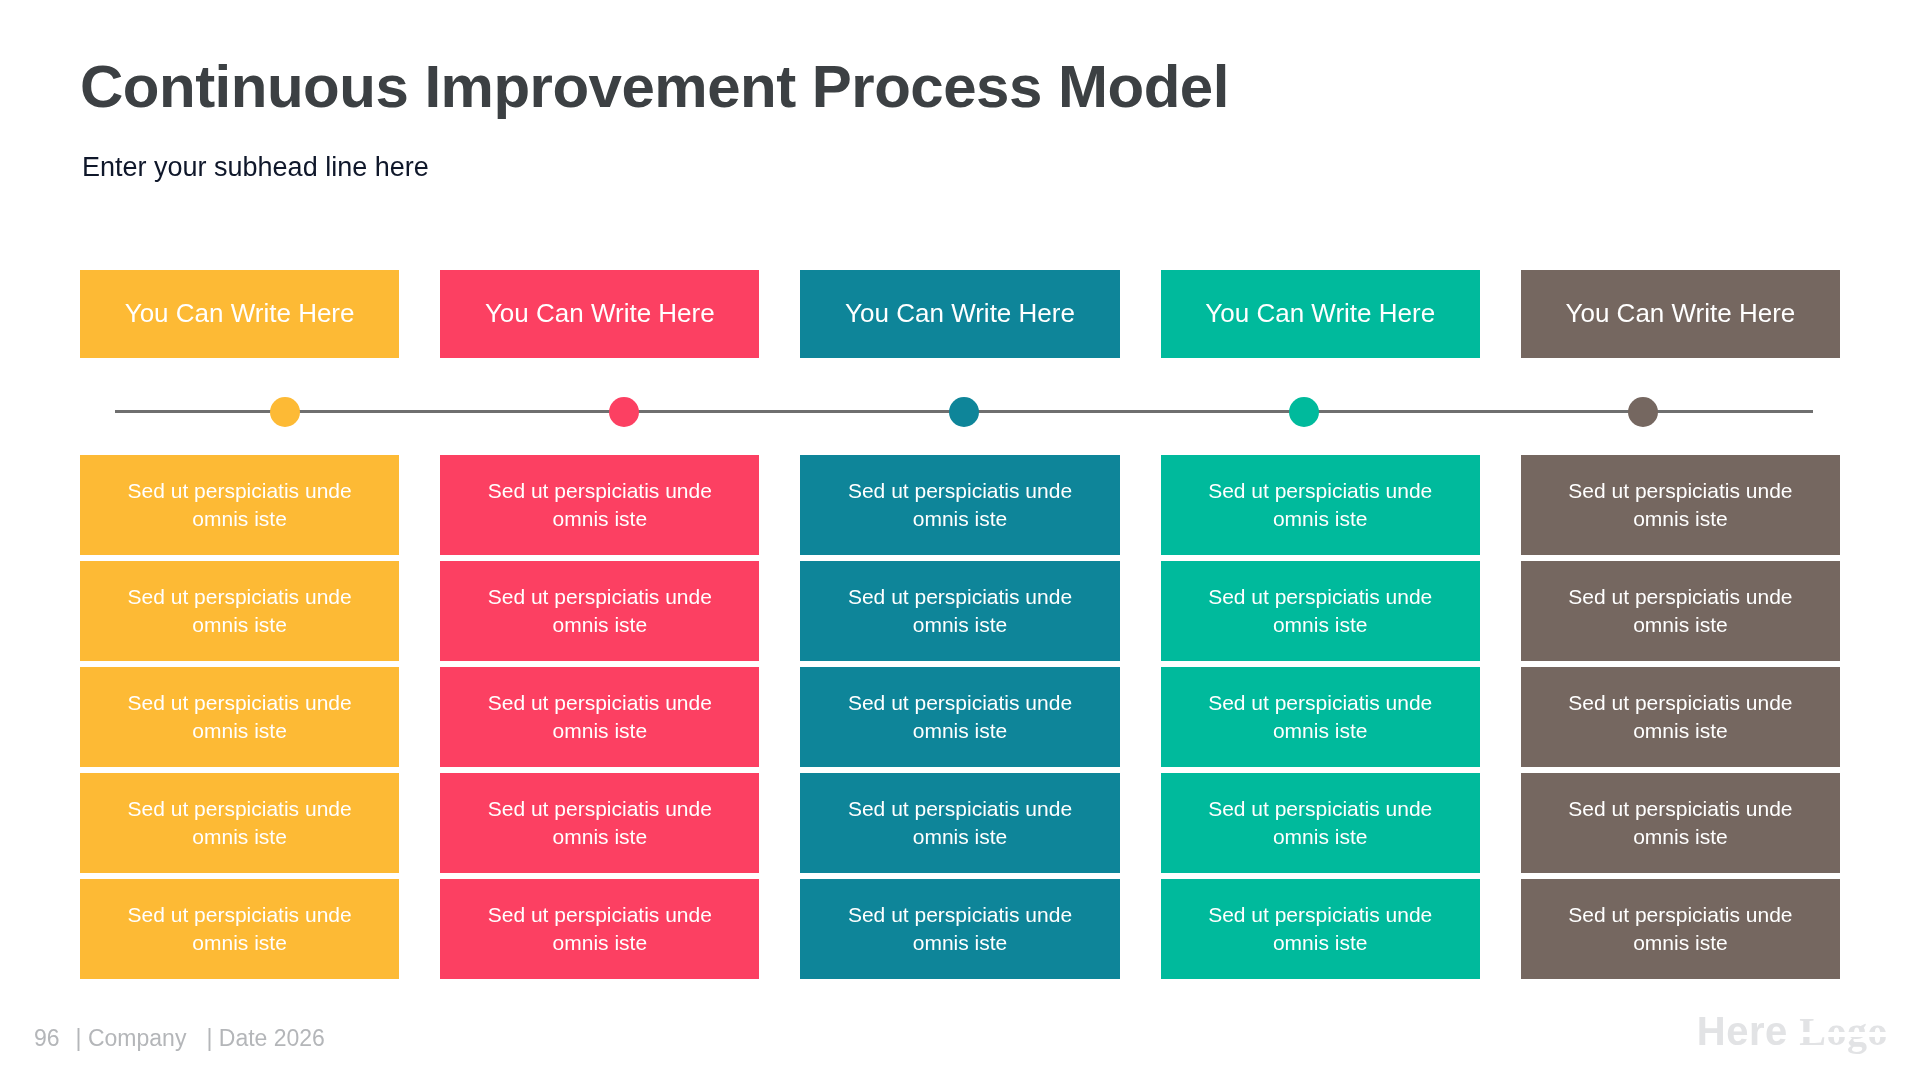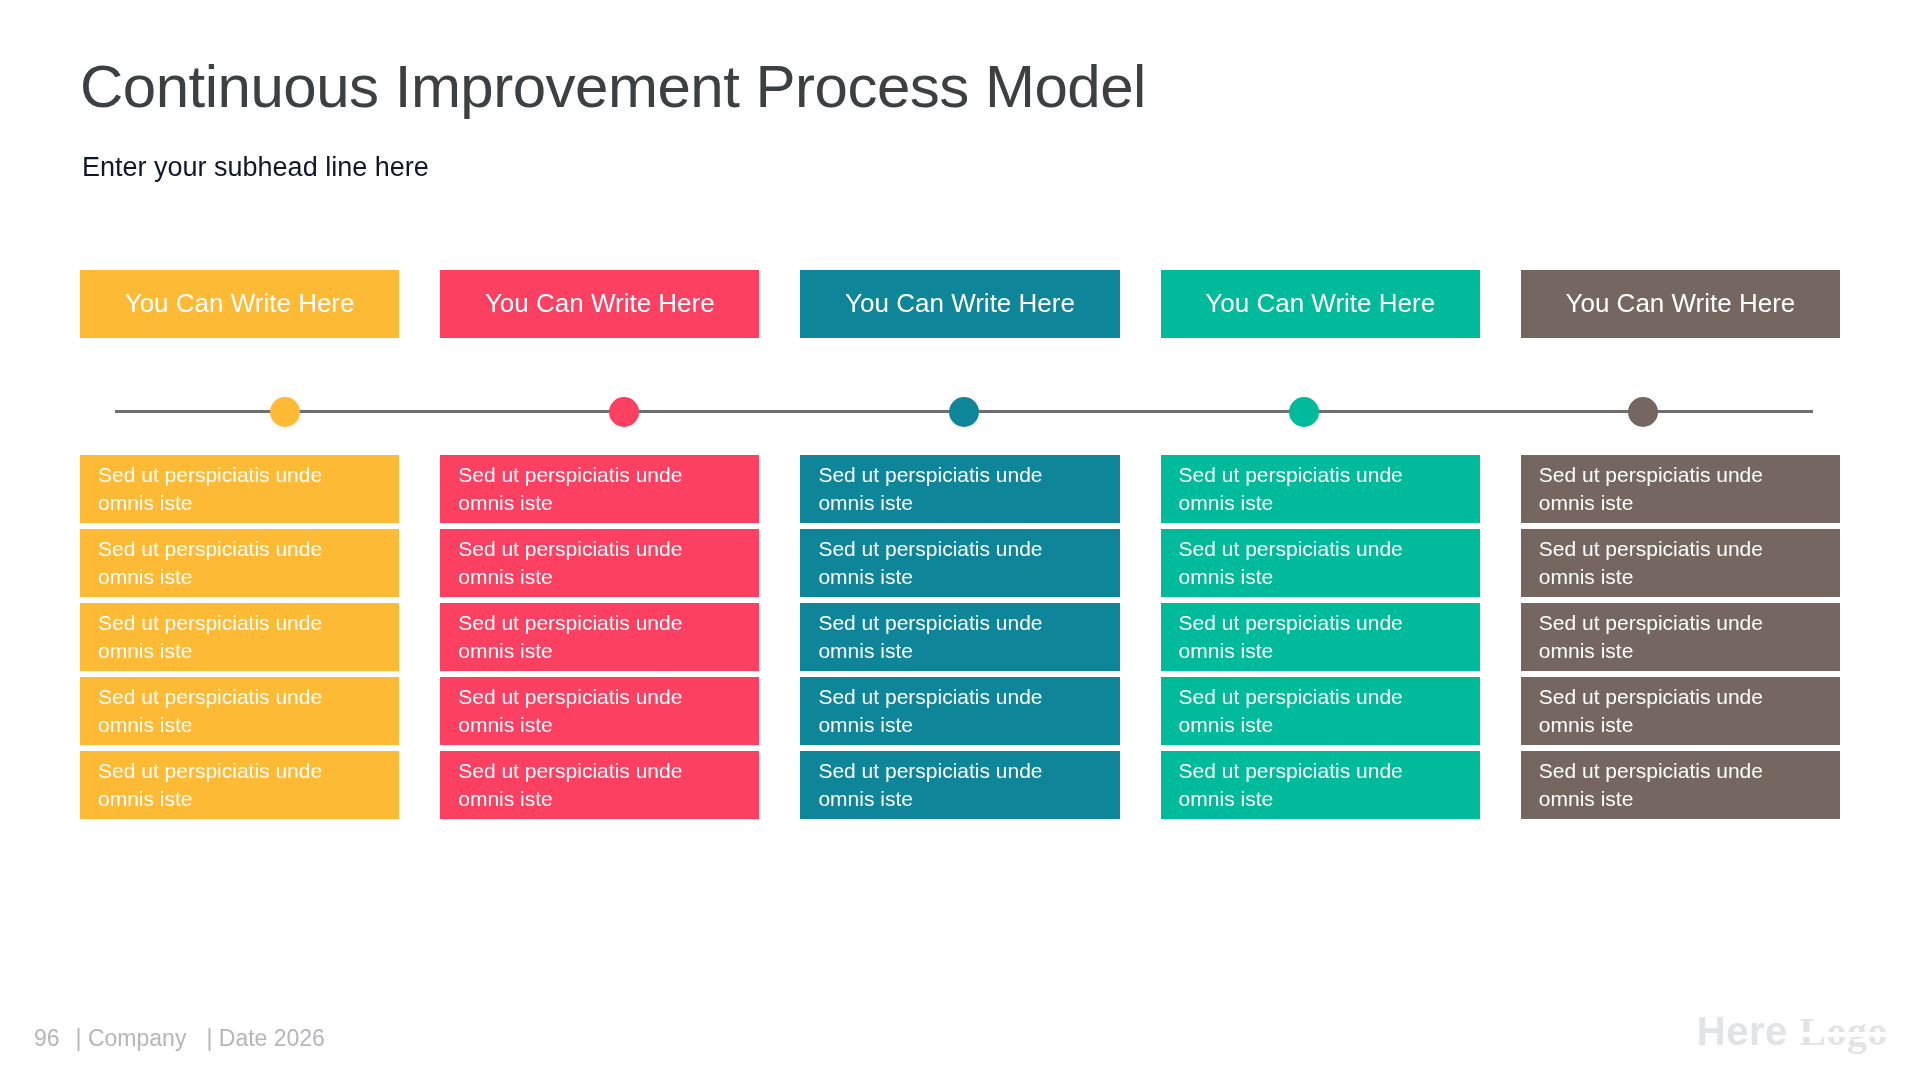--- a/index.html
+++ b/index.html
@@ -20,21 +20,21 @@
     inset: 0;
     background: #ffffff;
   }
 
   
   .title {
     position: absolute;
     left: 80px;
     top: 52px;
     font-size: 60px;
-    font-weight: 400;
+    font-weight: 700;
     letter-spacing: -0.5px;
     color: #3c4043;
     white-space: nowrap;
   }
   .subhead {
     position: absolute;
     left: 82px;
     top: 152px;
     font-size: 27px;
     font-weight: 400;
@@ -50,21 +50,21 @@
     width: 1760px;
     display: flex;
     gap: 41px;
   }
   .column {
     flex: 1 1 0;
     min-width: 0;
   }
 
   .col-header {
-    height: 68px;
+    height: 88px;
     display: flex;
     align-items: center;
     justify-content: center;
     color: #ffffff;
     font-size: 26px;
     font-weight: 400;
     text-align: center;
     line-height: 1.2;
     padding: 12px 6px;
     box-sizing: border-box;
@@ -113,25 +113,25 @@
     gap: 41px;
   }
   .body-col {
     flex: 1 1 0;
     min-width: 0;
     display: flex;
     flex-direction: column;
     gap: 6px;
   }
   .cell {
-    height: 68px;
+    height: 100px;
     display: flex;
     align-items: center;
     justify-content: center;
-    text-align: left;
+    text-align: center;
     color: #ffffff;
     font-size: 21px;
     line-height: 1.32;
     padding: 0 18px;
     box-sizing: border-box;
   }
 
   
   .footer-left {
     position: absolute;

